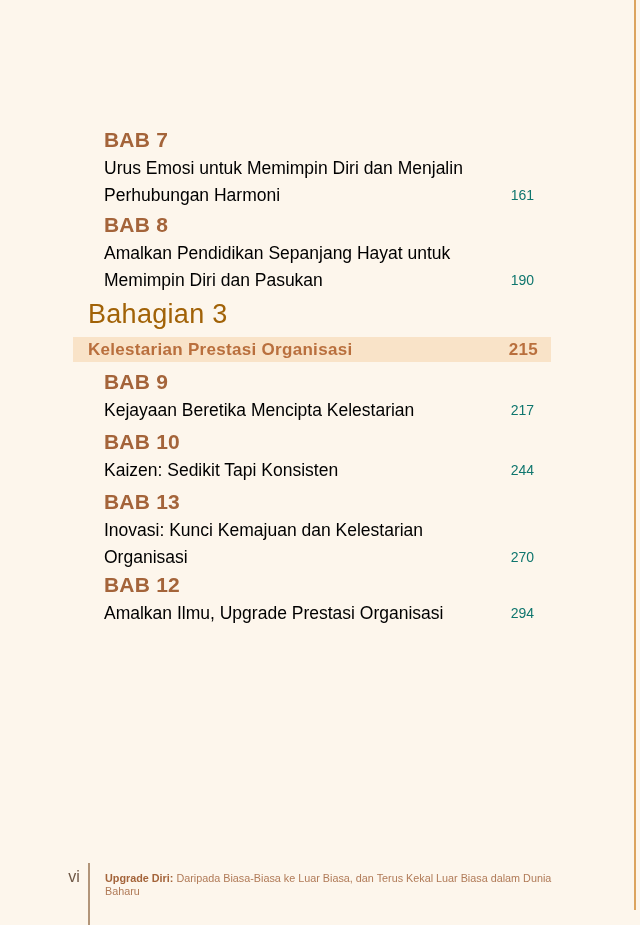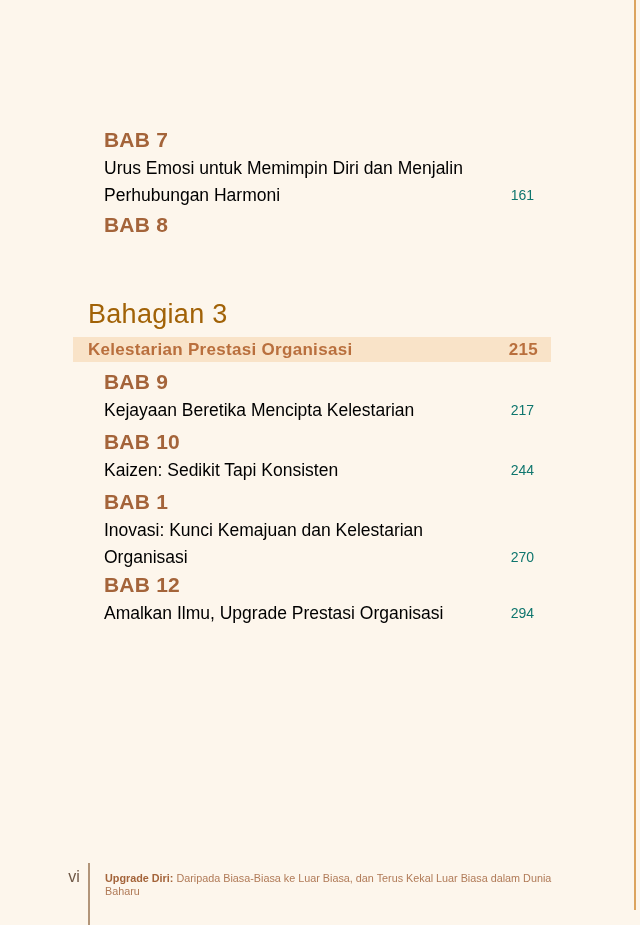--- a/index.html
+++ b/index.html
@@ -129,20 +129,25 @@
     <div class="bab-heading">BAB 7</div>
     <div class="entry-row">
       <div class="entry-title">Urus Emosi untuk Memimpin Diri dan Menjalin
 Perhubungan Harmoni</div>
       <div class="entry-page">161</div>
     </div>
   </div>
 
   <div class="entry e1">
     <div class="bab-heading">BAB 8</div>
+    <div class="entry-row">
+      <div class="entry-title">Amalkan Pendidikan Sepanjang Hayat untuk
+Memimpin Diri dan Pasukan</div>
+      <div class="entry-page">190</div>
+    </div>
   </div>
 
   <div class="section-heading">Bahagian 3</div>
   <div class="section-bar">
     <span>Kelestarian Prestasi Organisasi</span>
     <span>215</span>
   </div>
 
   <div class="entry e2">
     <div class="bab-heading">BAB 9</div>
@@ -154,21 +159,21 @@
 
   <div class="entry e3">
     <div class="bab-heading">BAB 10</div>
     <div class="entry-row">
       <div class="entry-title">Kaizen: Sedikit Tapi Konsisten</div>
       <div class="entry-page">244</div>
     </div>
   </div>
 
   <div class="entry e4">
-    <div class="bab-heading">BAB 1</div>
+    <div class="bab-heading">BAB 13</div>
     <div class="entry-row">
       <div class="entry-title">Inovasi: Kunci Kemajuan dan Kelestarian
 Organisasi</div>
       <div class="entry-page">270</div>
     </div>
   </div>
 
   <div class="entry e5">
     <div class="bab-heading">BAB 12</div>
     <div class="entry-row">

